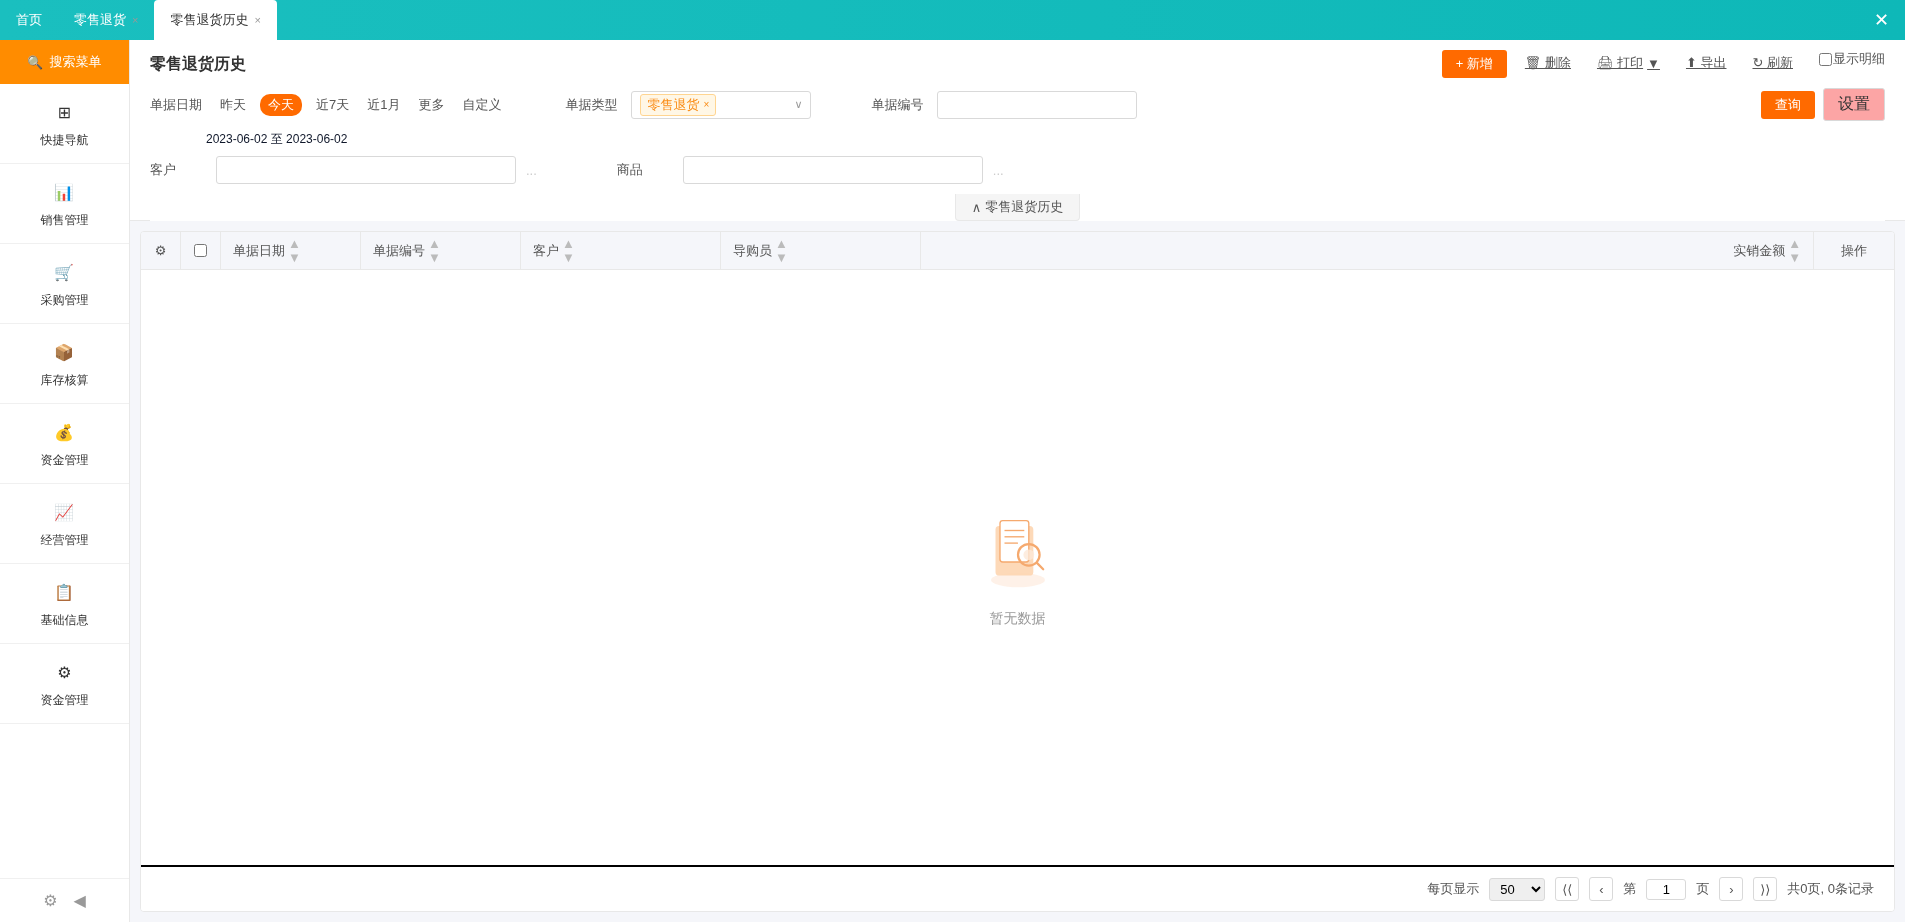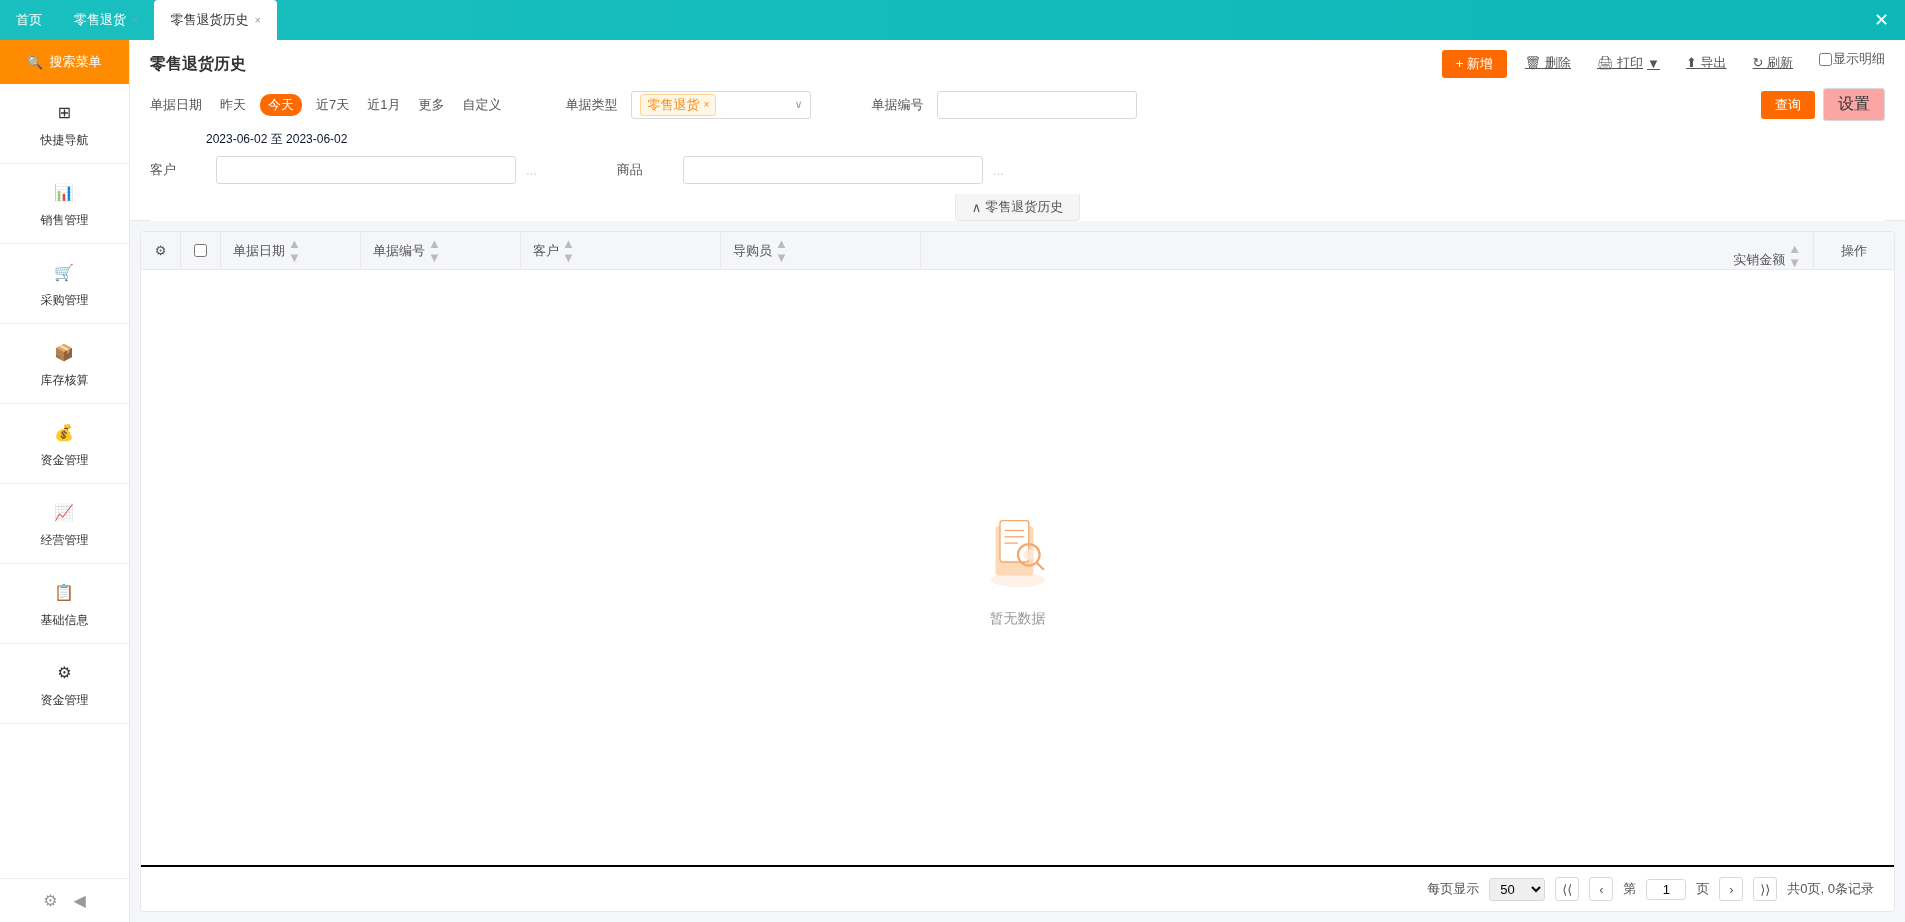--- a/index.html
+++ b/index.html
@@ -312,21 +312,21 @@
       white-space: nowrap;
       height: 100%;
       border-right: 1px solid #e8e8e8;
     }
     .th-cell.settings { width: 40px; justify-content: center; }
     .th-cell.checkbox { width: 40px; justify-content: center; }
     .th-cell.date { width: 140px; }
     .th-cell.order-no { width: 160px; }
     .th-cell.customer { width: 200px; }
     .th-cell.guide { width: 200px; }
-    .th-cell.amount { flex: 1; justify-content: flex-end; align-items: flex-end; }
+    .th-cell.amount { flex: 1; justify-content: flex-end; }
     .th-cell.action { width: 80px; justify-content: center; border-right: none; }
     .sort-icon { color: #bbb; font-size: 10px; display: flex; flex-direction: column; line-height: 1; gap: 1px; }
 
     
     .empty-state {
       flex: 1;
       display: flex;
       flex-direction: column;
       align-items: center;
       justify-content: center;

